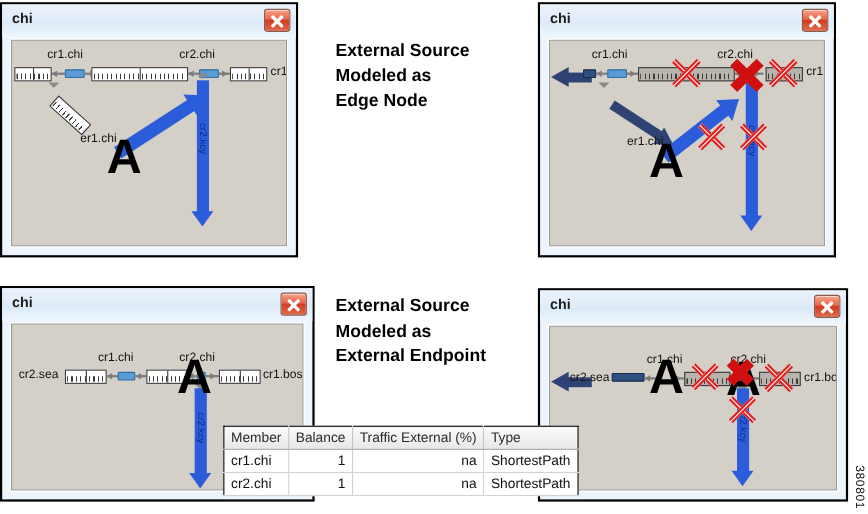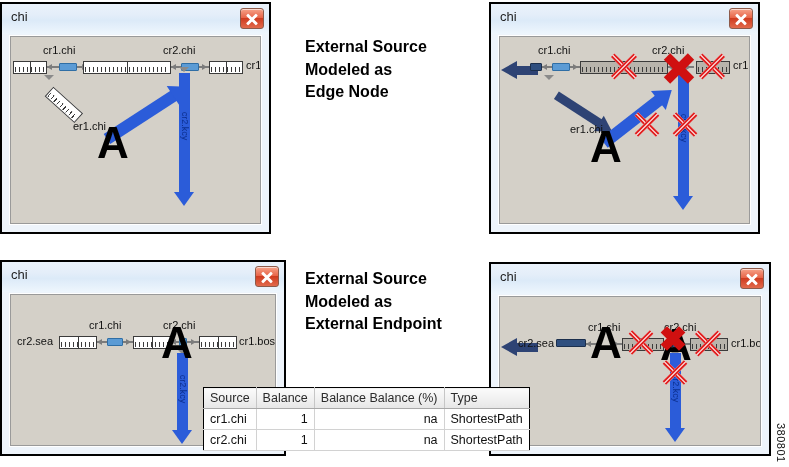--- a/index.html
+++ b/index.html
@@ -20,20 +20,21 @@
     position: absolute;
     border: 2px solid #000000;
     background: #eef4fb;
     box-sizing: border-box;
   }
   .panel-title {
     position: relative;
     height: 30px;
     background: linear-gradient(to bottom, #eaf2fb 0%, #e4eef9 35%, #dceaf8 55%, #eef6fd 100%);
     box-sizing: border-box;
+    font-weight: bold;
   }
   .panel-title-text {
     position: absolute;
     left: 9px;
     top: 5px;
     font-size: 13px;
     color: #1d1d1d;
     font-family: "Liberation Sans", sans-serif;
   }
   .close-btn {
@@ -533,23 +534,23 @@
     <div class="redx" style="left:160px; top:60px; width:30px; height:30px;">
         <span class="s1"></span>
         <span class="s2"></span>
       </div>
   </div>
 </div>
 
 <table class="member-table" style="left:203px; top:387px;">
   <thead>
     <tr>
-      <th>Source</th>
+      <th>Member</th>
       <th>Balance</th>
-      <th>Balance Balance (%)</th>
+      <th>Traffic External (%)</th>
       <th>Type</th>
     </tr>
   </thead>
   <tbody>
     <tr>
       <td>cr1.chi</td>
       <td class="num">1</td>
       <td class="num">na</td>
       <td>ShortestPath</td>
     </tr>

